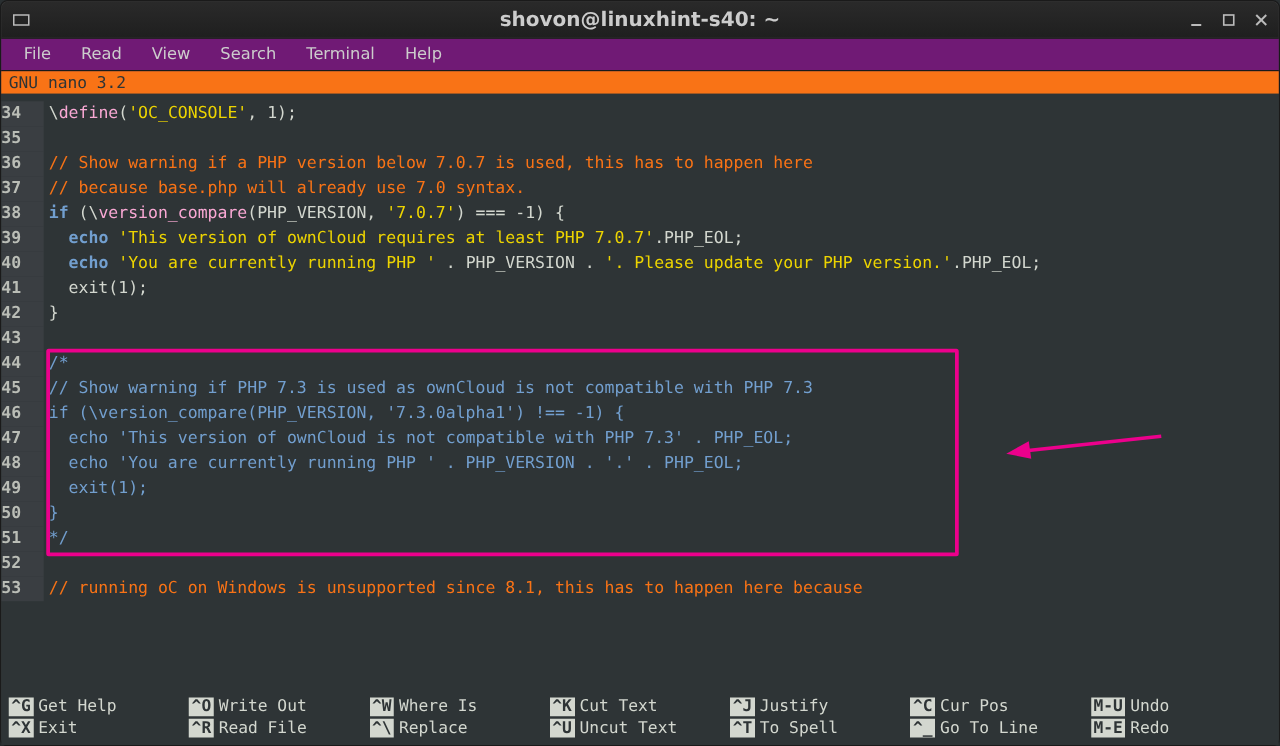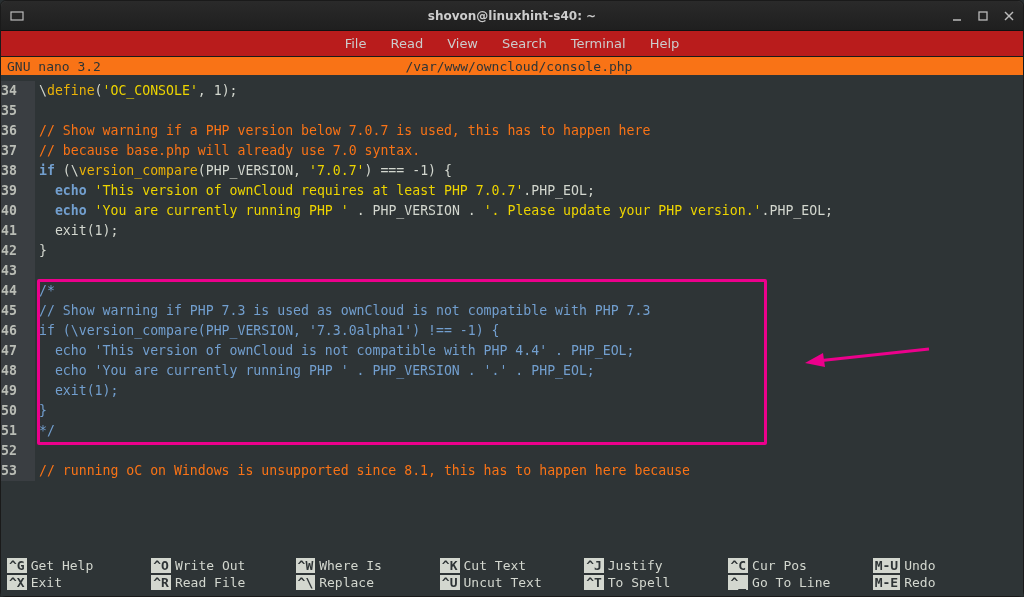--- a/index.html
+++ b/index.html
@@ -26,21 +26,21 @@
       height: 30px;
       display: flex;
       align-items: center;
       justify-content: center;
       position: relative;
       border-radius: 6px 6px 0 0;
       border-bottom: 1px solid #111;
     }
     .titlebar-title {
       color: #ccc;
-      font-size: 12px;
+      font-size: 16px;
       font-weight: bold;
     }
     .window-controls-left {
       position: absolute;
       left: 8px;
       display: flex;
       gap: 0;
     }
     .window-controls-right {
       position: absolute;
@@ -52,28 +52,27 @@
       width: 16px;
       height: 16px;
       display: flex;
       align-items: center;
       justify-content: center;
       color: #bbb;
       font-size: 13px;
       cursor: pointer;
     }
     .menubar {
-      background: #b91c1c;
+      background: #701a75;
       height: 26px;
       display: flex;
       align-items: center;
       padding: 0 8px;
       gap: 4px;
       border-bottom: 1px solid #1a1a1a;
-      justify-content: center;
     }
     .menu-item {
       color: #ccc;
       font-size: 13px;
       padding: 2px 10px;
       cursor: pointer;
     }
     .nano-header {
       background: #f97316;
       color: #2e3436;
@@ -108,21 +107,21 @@
       color: #babdb6;
       font-weight: bold;
       background: #3a3e42;
     }
     .code {
       padding-left: 4px;
       color: #d3d7cf;
     }
     
     .kw { color: #729fcf; font-weight: bold; }
-    .fn { color: #eab308; }
+    .fn { color: #f9a8d4; }
     .str { color: #edd400; }
     .cmt { color: #f97316; text-align: right; }
     .cmt2 { color: #729fcf; }
     .punct { color: #d3d7cf; }
 
     .highlight-box {
       position: absolute;
       border: 3px solid #ec008c;
       border-radius: 2px;
       pointer-events: none;
@@ -194,39 +193,38 @@
     <div class="menu-item">File</div>
     <div class="menu-item">Read</div>
     <div class="menu-item">View</div>
     <div class="menu-item">Search</div>
     <div class="menu-item">Terminal</div>
     <div class="menu-item">Help</div>
   </div>
 
   <div class="nano-header">
     <div class="left">GNU nano 3.2</div>
-    <div class="center">/var/www/owncloud/console.php</div>
   </div>
 
   <div class="editor" id="editor">
 
     <div class="code-line"><div class="lineno">34</div><div class="code"><span class="punct">\</span><span class="fn">define</span><span class="punct">(</span><span class="str">'OC_CONSOLE'</span><span class="punct">, </span><span class="punct">1</span><span class="punct">);</span></div></div>
       <div class="code-line"><div class="lineno">35</div><div class="code"></div></div>
       <div class="code-line"><div class="lineno">36</div><div class="code"><span class="cmt">// Show warning if a PHP version below 7.0.7 is used, this has to happen here</span></div></div>
       <div class="code-line"><div class="lineno">37</div><div class="code"><span class="cmt">// because base.php will already use 7.0 syntax.</span></div></div>
       <div class="code-line"><div class="lineno">38</div><div class="code"><span class="kw">if</span><span class="punct"> (\</span><span class="fn">version_compare</span><span class="punct">(PHP_VERSION, </span><span class="str">'7.0.7'</span><span class="punct">) === -</span><span class="punct">1</span><span class="punct">) {</span></div></div>
       <div class="code-line"><div class="lineno">39</div><div class="code"><span class="punct">  </span><span class="kw">echo</span><span class="punct"> </span><span class="str">'This version of ownCloud requires at least PHP 7.0.7'</span><span class="punct">.PHP_EOL;</span></div></div>
       <div class="code-line"><div class="lineno">40</div><div class="code"><span class="punct">  </span><span class="kw">echo</span><span class="punct"> </span><span class="str">'You are currently running PHP '</span><span class="punct"> . PHP_VERSION . </span><span class="str">'. Please update your PHP version.'</span><span class="punct">.PHP_EOL;</span></div></div>
       <div class="code-line"><div class="lineno">41</div><div class="code"><span class="punct">  exit(</span><span class="punct">1</span><span class="punct">);</span></div></div>
       <div class="code-line"><div class="lineno">42</div><div class="code"><span class="punct">}</span></div></div>
       <div class="code-line"><div class="lineno">43</div><div class="code"></div></div>
       <div class="code-line"><div class="lineno">44</div><div class="code"><span class="cmt2">/*</span></div></div>
       <div class="code-line"><div class="lineno">45</div><div class="code"><span class="cmt2">// Show warning if PHP 7.3 is used as ownCloud is not compatible with PHP 7.3</span></div></div>
       <div class="code-line"><div class="lineno">46</div><div class="code"><span class="cmt2">if (\version_compare(PHP_VERSION, '7.3.0alpha1') !== -1) {</span></div></div>
-      <div class="code-line"><div class="lineno">47</div><div class="code"><span class="cmt2">  echo 'This version of ownCloud is not compatible with PHP 4.4' . PHP_EOL;</span></div></div>
+      <div class="code-line"><div class="lineno">47</div><div class="code"><span class="cmt2">  echo 'This version of ownCloud is not compatible with PHP 7.3' . PHP_EOL;</span></div></div>
       <div class="code-line"><div class="lineno">48</div><div class="code"><span class="cmt2">  echo 'You are currently running PHP ' . PHP_VERSION . '.' . PHP_EOL;</span></div></div>
       <div class="code-line"><div class="lineno">49</div><div class="code"><span class="cmt2">  exit(1);</span></div></div>
       <div class="code-line"><div class="lineno">50</div><div class="code"><span class="cmt2">}</span></div></div>
       <div class="code-line"><div class="lineno">51</div><div class="code"><span class="cmt2">*/</span></div></div>
       <div class="code-line"><div class="lineno">52</div><div class="code"></div></div>
       <div class="code-line"><div class="lineno">53</div><div class="code"><span class="cmt">// running oC on Windows is unsupported since 8.1, this has to happen here because</span></div></div>
       <div class="highlight-box" id="hlbox" style="top: 204px; left: 36px; width: 730px; height: 166px;"></div>
     <div class="arrow" id="arrow" style="top: 264px; left: 798px;">
       <svg width="140" height="30" viewBox="0 0 140 30">
         <line x1="130" y1="10" x2="18" y2="22" stroke="#ec008c" stroke-width="3"></line>

